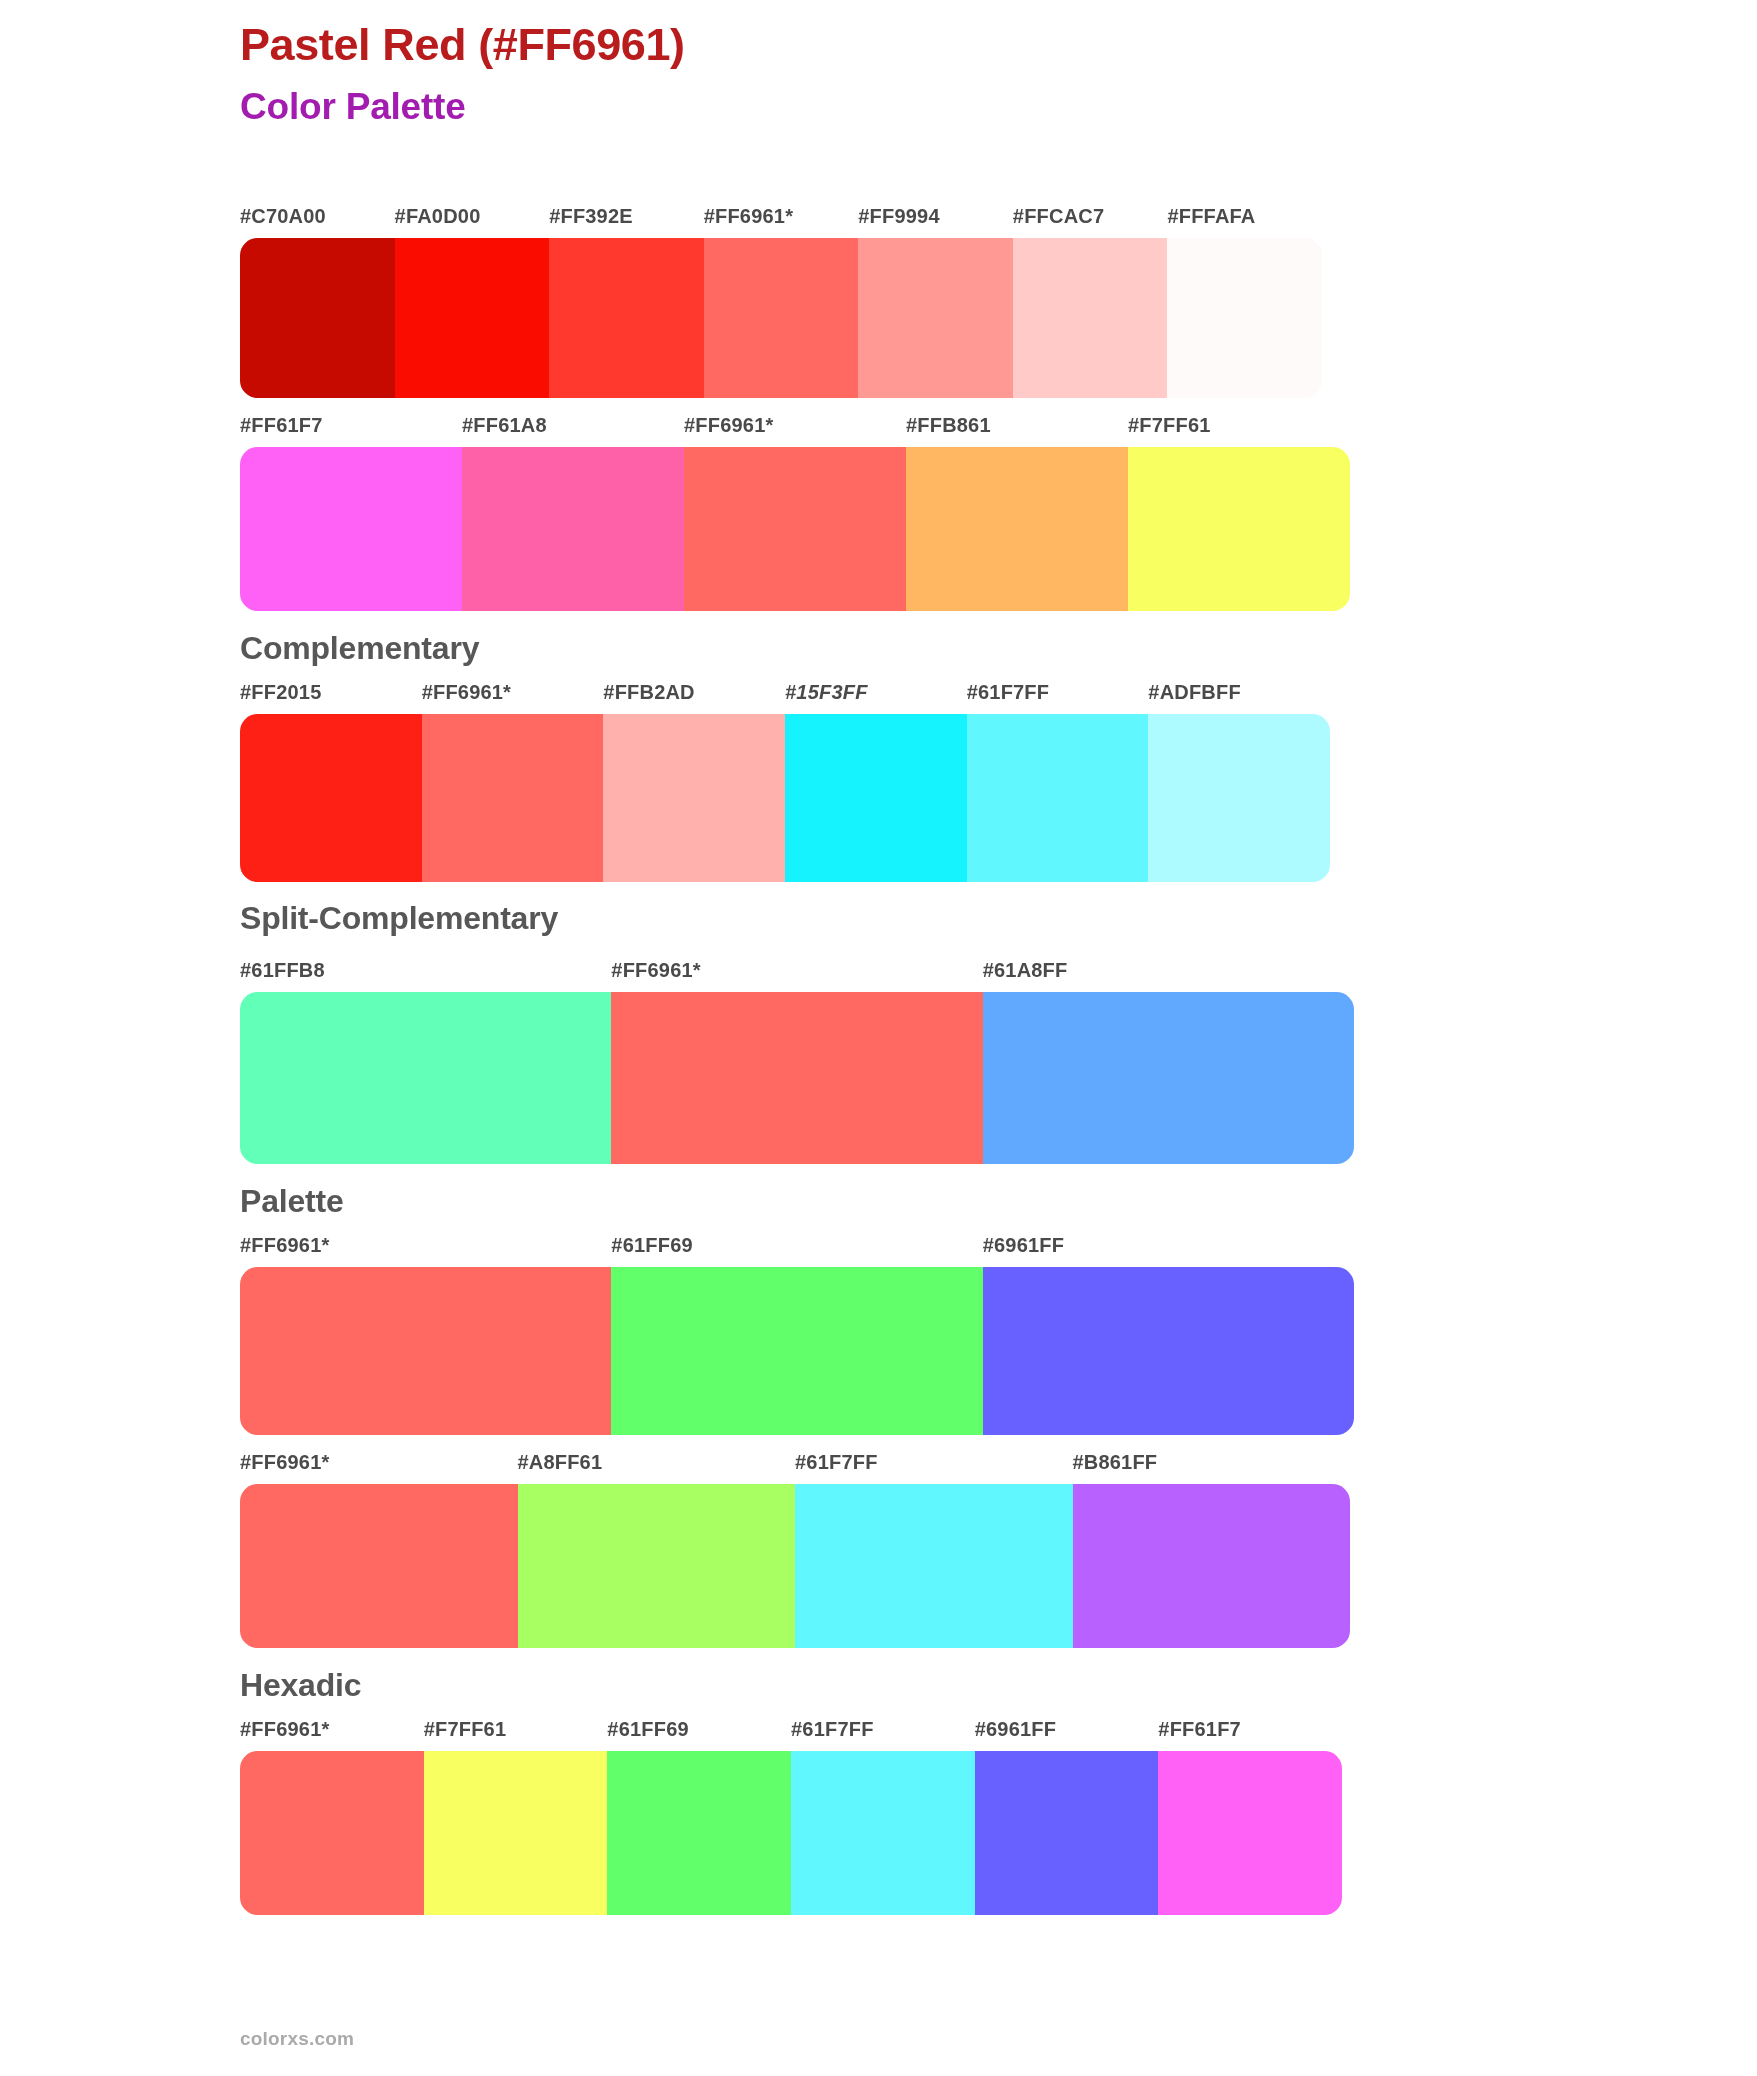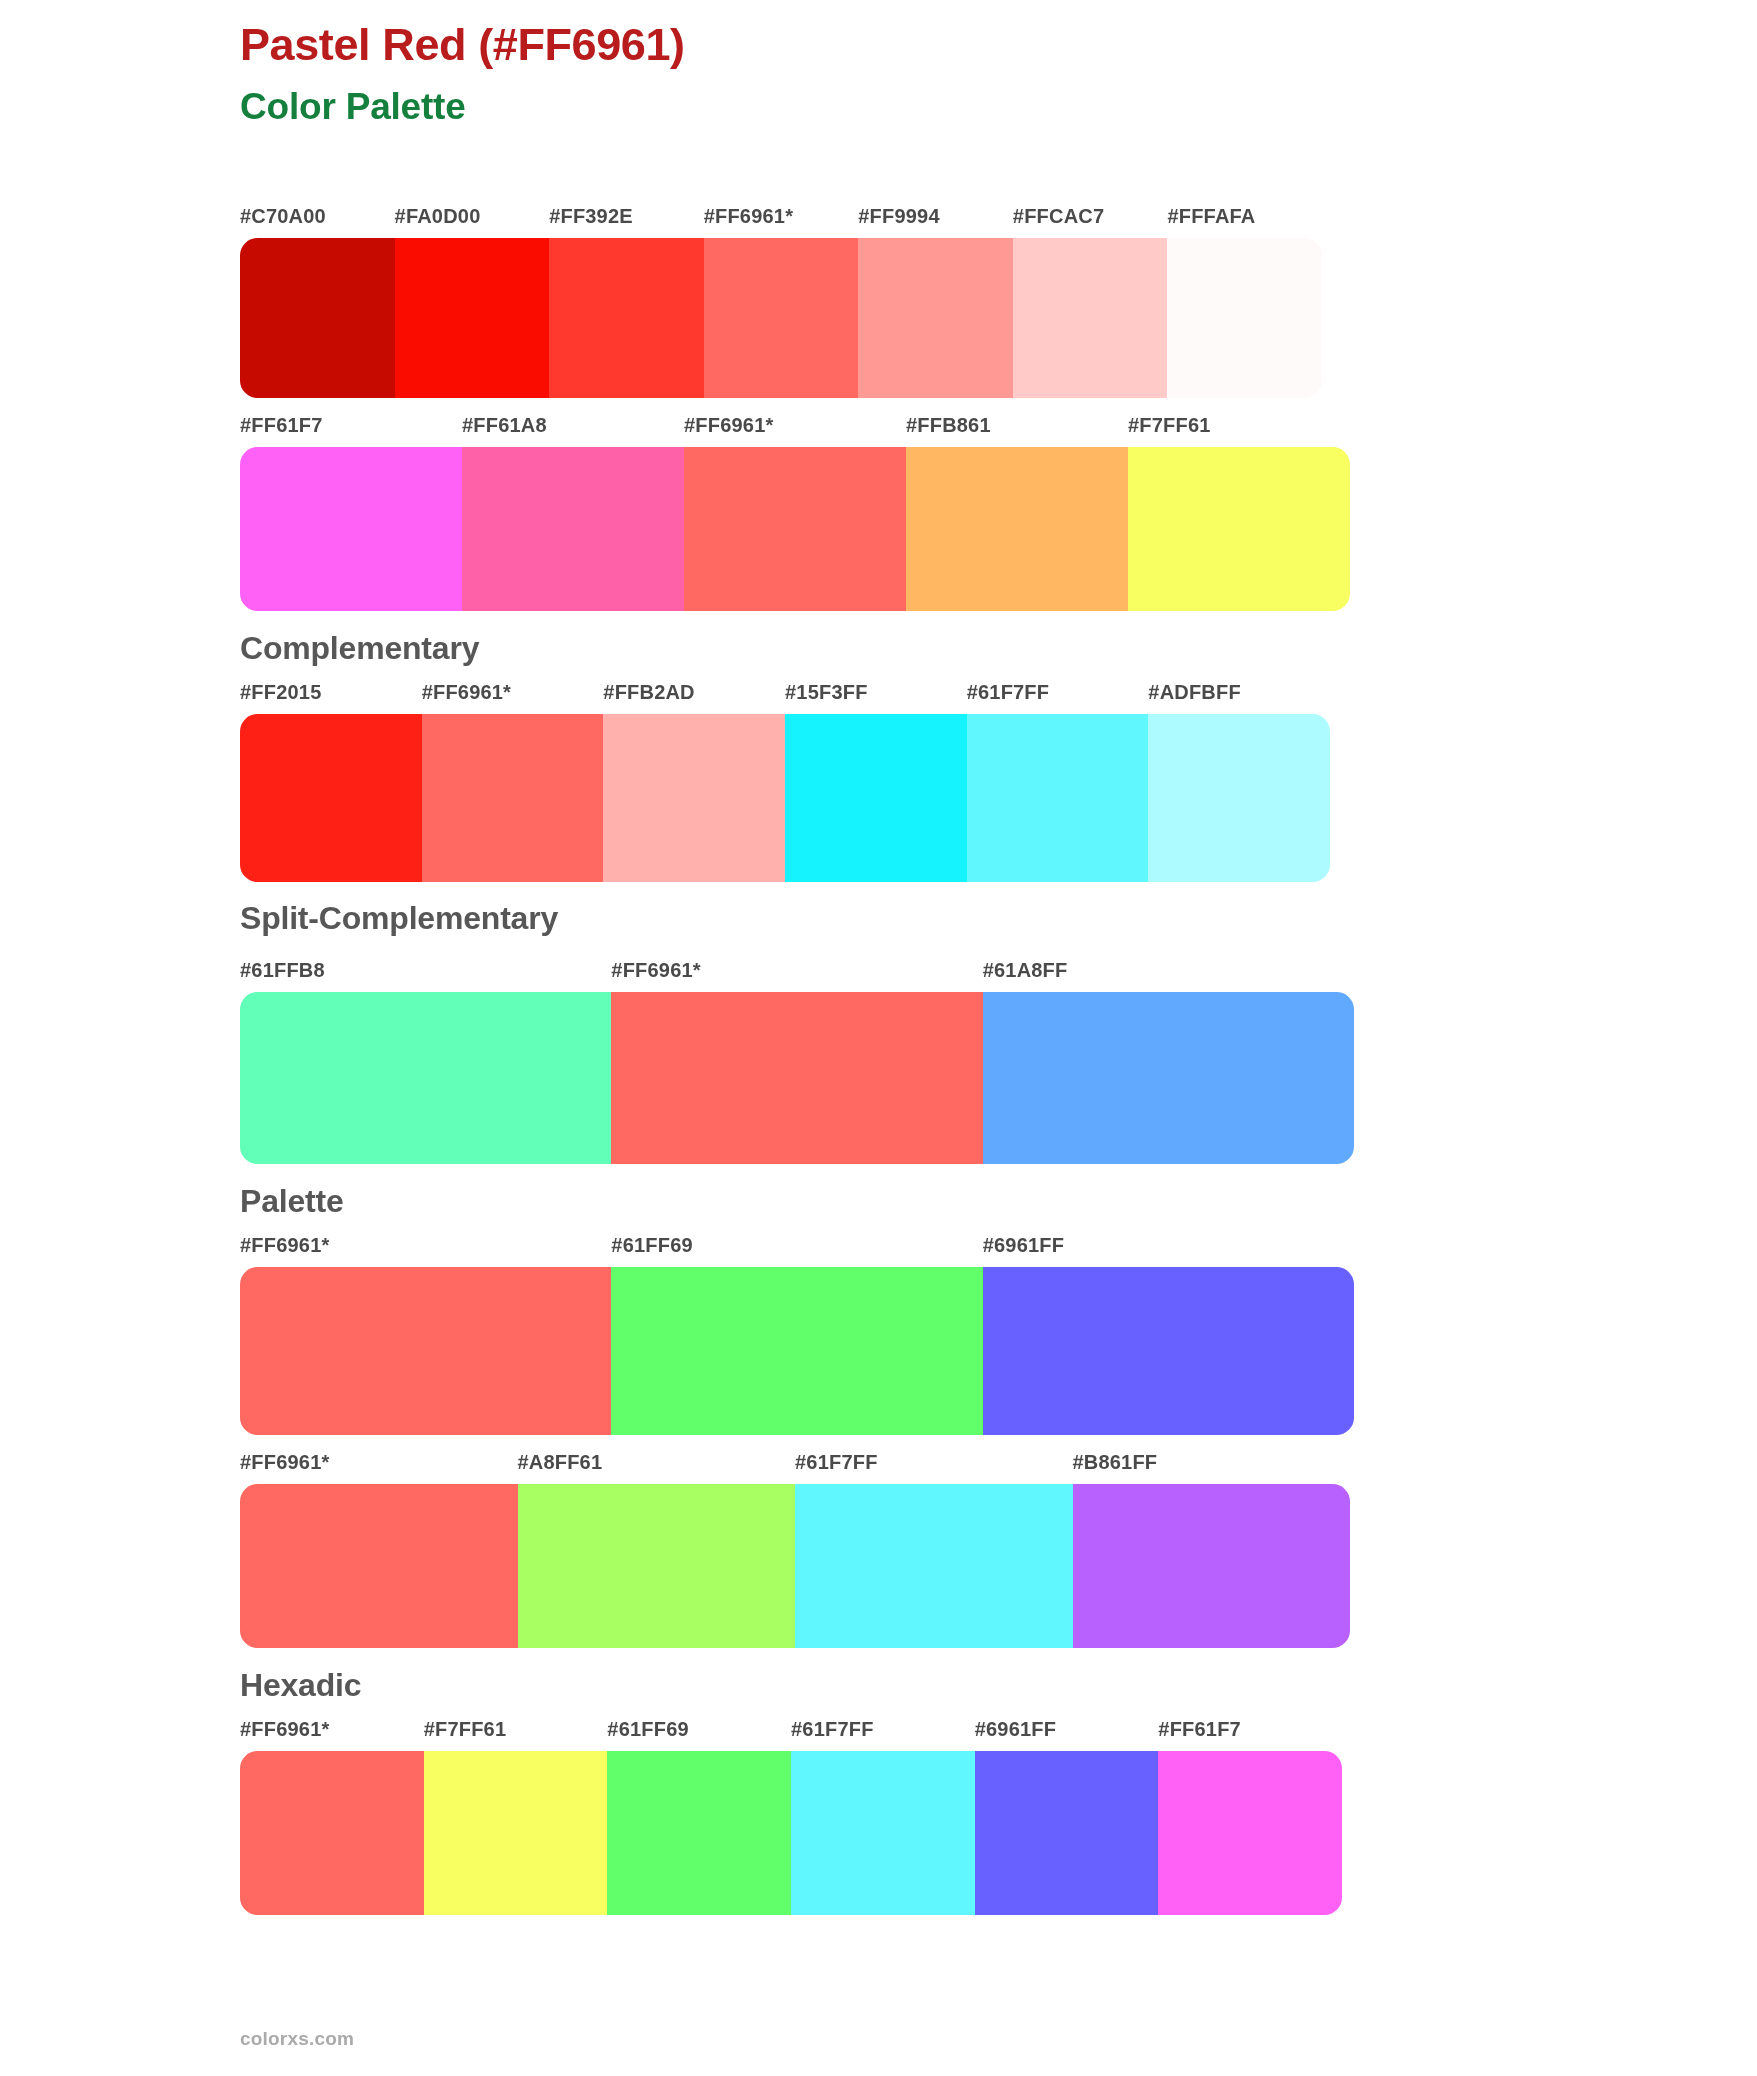--- a/index.html
+++ b/index.html
@@ -37,21 +37,21 @@
     font-weight: 700;
     color: #b91c1c;
     letter-spacing: -0.4px;
     line-height: 1.18;
     margin: 0;
     white-space: nowrap;
   }
   .page-subtitle {
     font-size: 37px;
     font-weight: 700;
-    color: #15803d;
+    color: #a21caf;
     letter-spacing: -0.2px;
     line-height: 1.2;
     margin: 14.4px 0 0 0;
     white-space: nowrap;
   }
 
   
   .sections {
     position: absolute;
     left: 0;
@@ -194,21 +194,21 @@
           <div class="swatch" title="#FFB861" style="background: rgb(255, 184, 97); width: 20%;"></div>
           <div class="swatch" title="#F7FF61" style="background: rgb(247, 255, 97); width: 20%;"></div>
         </div>
       </div>
       <div class="palette-section sec-complementary">
         <div class="section-title">Complementary</div>
         <div class="swatch-labels">
           <div class="swatch-label" style="left: 0%;">#FF2015</div>
           <div class="swatch-label" style="left: 16.6667%;">#FF6961*</div>
           <div class="swatch-label" style="left: 33.3333%;">#FFB2AD</div>
-          <div class="swatch-label" style="left: 50%;">#15F3FF</div>
+          <div class="swatch-label" style="left: 50%; font-style: italic;">#15F3FF</div>
           <div class="swatch-label" style="left: 66.6667%;">#61F7FF</div>
           <div class="swatch-label" style="left: 83.3333%;">#ADFBFF</div>
         </div>
         <div class="swatch-row">
           <div class="swatch" title="#FF2015" style="background: rgb(255, 32, 21); width: 16.6667%;"></div>
           <div class="swatch" title="#FF6961*" style="background: rgb(255, 105, 97); width: 16.6667%;"></div>
           <div class="swatch" title="#FFB2AD" style="background: rgb(255, 178, 173); width: 16.6667%;"></div>
           <div class="swatch" title="#15F3FF" style="background: rgb(21, 243, 255); width: 16.6667%;"></div>
           <div class="swatch" title="#61F7FF" style="background: rgb(97, 247, 255); width: 16.6667%;"></div>
           <div class="swatch" title="#ADFBFF" style="background: rgb(173, 251, 255); width: 16.6667%;"></div>

